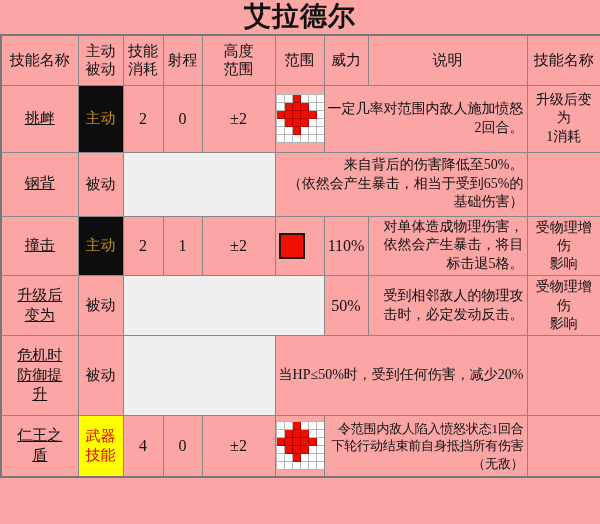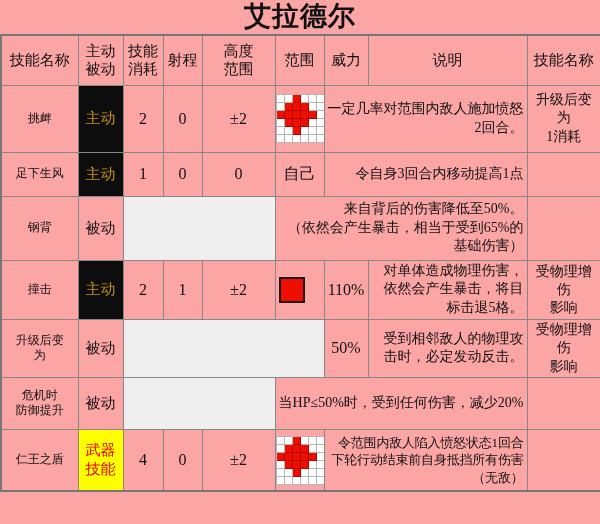--- a/index.html
+++ b/index.html
@@ -9,21 +9,21 @@
     --border:#878787;
   }
   *{box-sizing:border-box;}
   html,body{margin:0;padding:0;background:#fff;}
   body{font-family:"Liberation Serif","DejaVu Serif",serif;color:#111;}
   .page{width:600px;height:524px;background:#fca5a5;overflow:hidden;}
   h1.title{margin:1px 0 2px 0;text-align:center;font-size:27px;font-weight:700;line-height:31px;letter-spacing:1px;}
   table.skills{width:600px;border-collapse:collapse;table-layout:fixed;border:2px solid #777;}
   td,th{border:1px solid var(--border);white-space:pre-line;vertical-align:middle;overflow:hidden;}
   th{font-weight:normal;font-size:15px;text-align:center;line-height:1.25;padding:1px;}
-  td.name{font-size:12px;text-align:center;line-height:1.3;padding:10px;}
+  td.name{font-size:15px;text-align:center;line-height:1.3;padding:10px;text-decoration:underline;}
   td.type{font-size:15px;text-align:center;line-height:1.25;padding:1px;}
   td.type.active{background:var(--active-bg);color:var(--active-text);}
   td.type.weapon{background:var(--weapon-bg);color:var(--weapon-text);}
   td.num{font-size:16px;text-align:center;padding:1px;}
   td.gray{background:var(--disabled-bg);}
   td.desc{font-size:14px;text-align:right;line-height:1.35;padding:1px 3px;}
   td.desc.tight{font-size:13px;letter-spacing:-0.2px;}
   td.note{font-size:14px;text-align:center;line-height:1.3;padding:1px 2px;margin-left:25px;}
   td.areacell{padding:0;text-align:left;}
   .area-grid{display:inline-grid;grid-template-columns:repeat(6,8px);grid-auto-rows:8px;
@@ -78,30 +78,20 @@
         <td class="type active">主动</td>
         <td class="num">2</td>
         <td class="num">0</td>
         <td class="num">±2</td>
         <td class="areacell"><span class="area-grid"><i class="ac"></i><i class="ac"></i><i class="ac red"></i><i class="ac"></i><i class="ac"></i><i class="ac"></i><i class="ac"></i><i class="ac red"></i><i class="ac red"></i><i class="ac red"></i><i class="ac"></i><i class="ac"></i><i class="ac red"></i><i class="ac red"></i><i class="ac red"></i><i class="ac red"></i><i class="ac red"></i><i class="ac"></i><i class="ac"></i><i class="ac red"></i><i class="ac red"></i><i class="ac red"></i><i class="ac"></i><i class="ac"></i><i class="ac"></i><i class="ac"></i><i class="ac red"></i><i class="ac"></i><i class="ac"></i><i class="ac"></i><i class="ac"></i><i class="ac"></i><i class="ac"></i><i class="ac"></i><i class="ac"></i><i class="ac"></i></span></td>
         <td class="desc" colspan="2">一定几率对范围内敌人施加愤怒2回合。</td>
         <td class="note">升级后变为
 1消耗</td>
       </tr>
 
-      <tr class="h44">
-        <td class="name">足下生风</td>
-        <td class="type active">主动</td>
-        <td class="num">1</td>
-        <td class="num">0</td>
-        <td class="num">0</td>
-        <td class="num">自己</td>
-        <td class="desc" colspan="2">令自身3回合内移动提高1点</td>
-        <td class="note"></td>
-      </tr>
 
       <tr class="h64">
         <td class="name">钢背</td>
         <td class="type">被动</td>
         <td class="gray" colspan="3"></td>
         <td class="desc" colspan="3">来自背后的伤害降低至50%。
 （依然会产生暴击，相当于受到65%的基础伤害）</td>
         <td class="note"></td>
       </tr>
 

